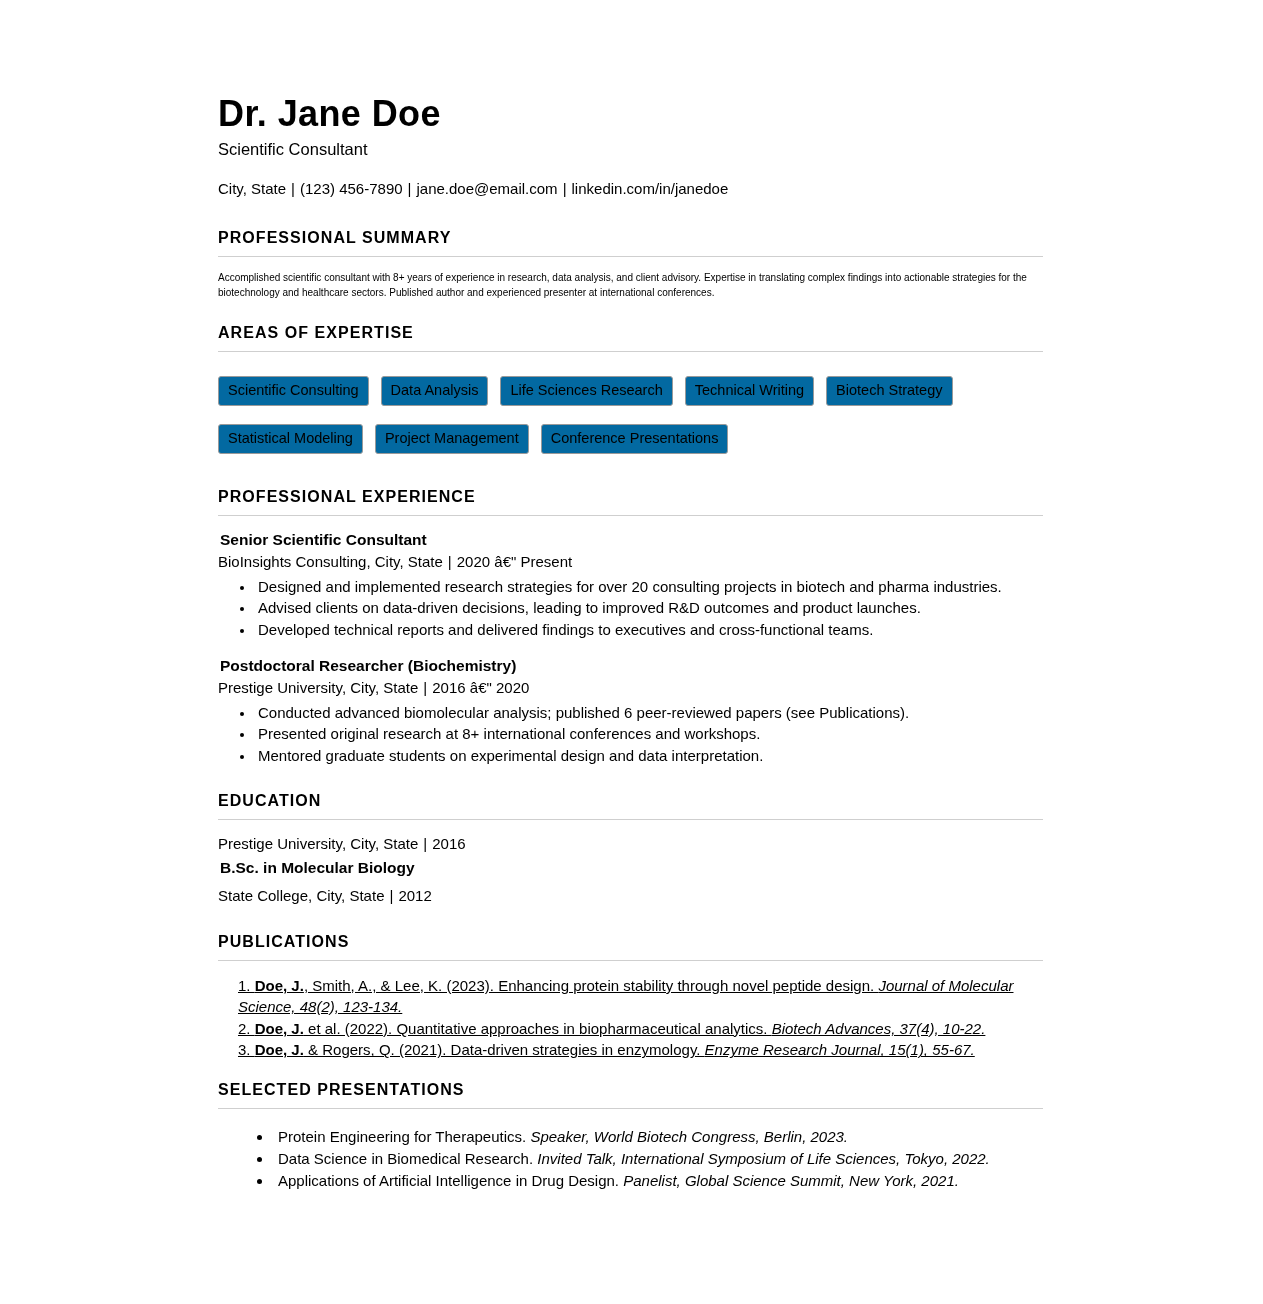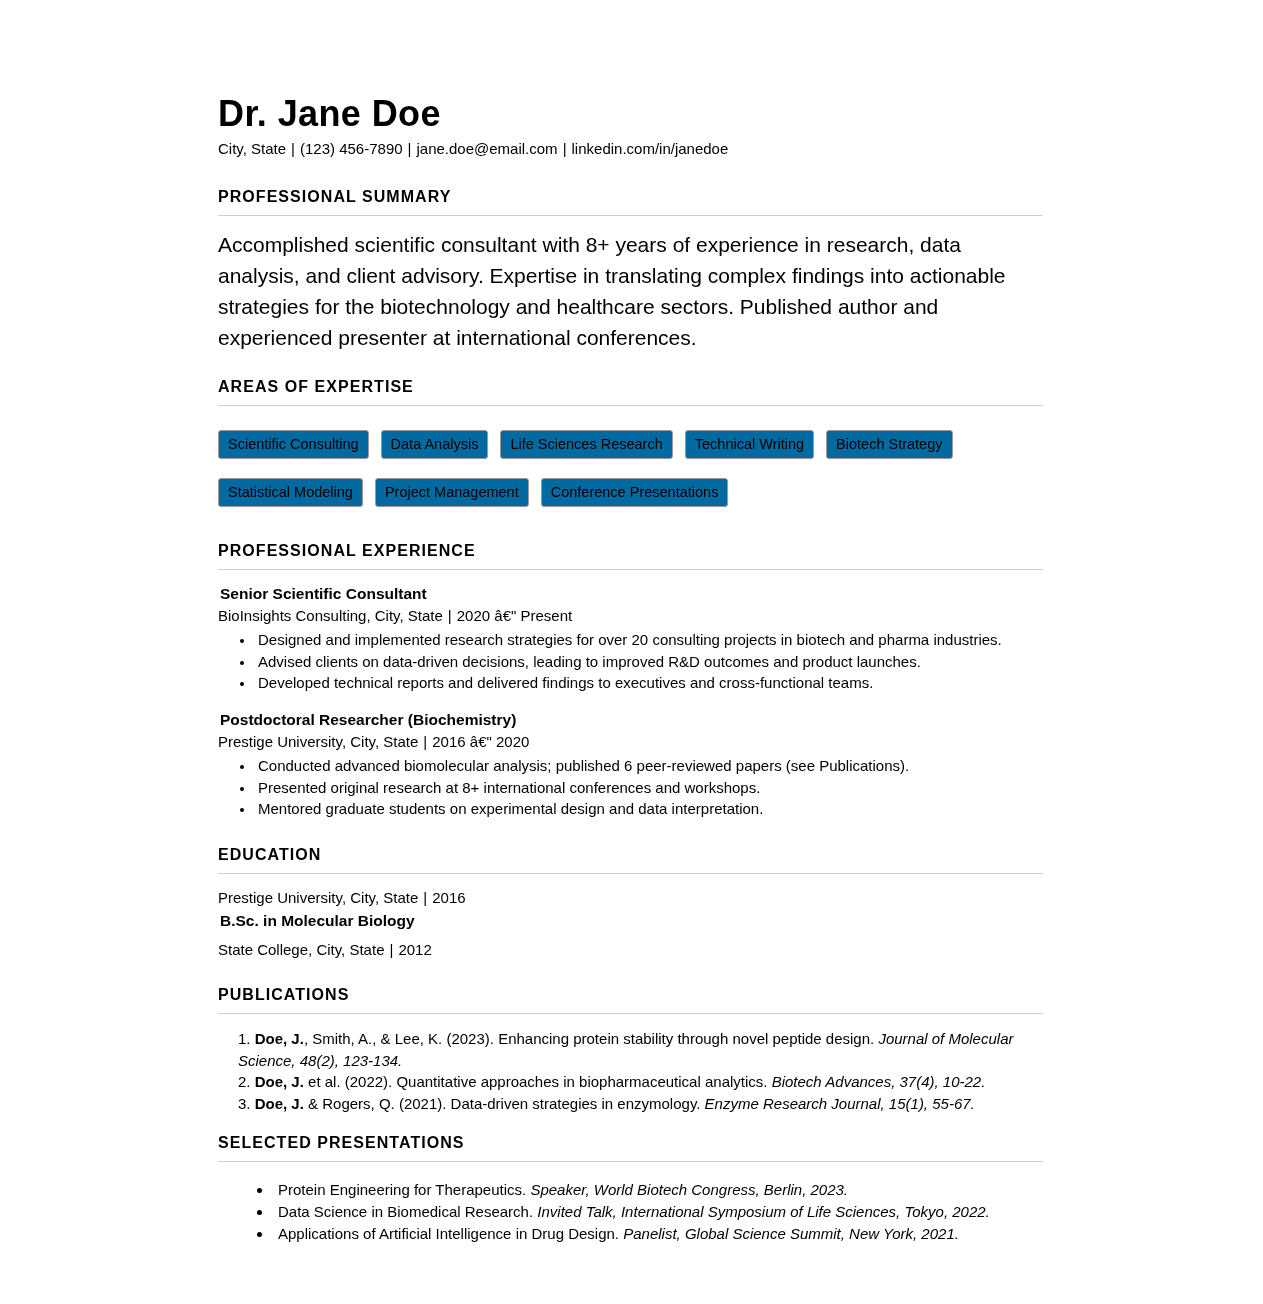--- a/index.html
+++ b/index.html
@@ -63,21 +63,21 @@
   .rule {
     border: 0;
     border-top: 1px solid #cfcfcf;
     margin: 0 0 14px 0;
     width: 100%;
     height: 0;
   }
 
   
   .summary {
-    font-size: 21px;
+    font-size: 10px;
     line-height: 1.47;
     margin: 0;
   }
 
   
   .tags {
     margin: 0;
     padding: 0;
     list-style: none;
     display: block;
@@ -155,20 +155,21 @@
   .pubs {
     margin: 0;
     padding: 0 0 0 20px;
     list-style-type: decimal;
     list-style-position: inside;
     font-size: 15px;
     line-height: 1.44;
   }
   .pubs li {
     margin: 0;
+    text-decoration: underline;
   }
   .pubs b {
     font-weight: bold;
   }
   .pubs i {
     font-style: italic;
   }
 
   
   .pres {
@@ -194,20 +195,21 @@
   .sec-pres      { margin-bottom: 0; }
 </style>
 </head>
 <body>
 
 <div class="page">
   <div class="resume">
 
     <div>
       <h1 class="name">Dr. Jane Doe</h1>
+      <div class="subtitle">Scientific Consultant</div>
       <div class="contact">
         <span>City, State</span><span class="sep">|</span><span>(123) 456-7890</span><span class="sep">|</span><span>jane.doe@email.com</span><span class="sep">|</span><span>linkedin.com/in/janedoe</span>
       </div>
     </div>
 
     <div class="section sec-summary">
       <h2 class="section-title">PROFESSIONAL SUMMARY</h2>
       <hr class="rule">
       <p class="summary">Accomplished scientific consultant with 8+ years of experience in research, data analysis, and client advisory. Expertise in translating complex findings into actionable strategies for the biotechnology and healthcare sectors. Published author and experienced presenter at international conferences.</p>
     </div>

